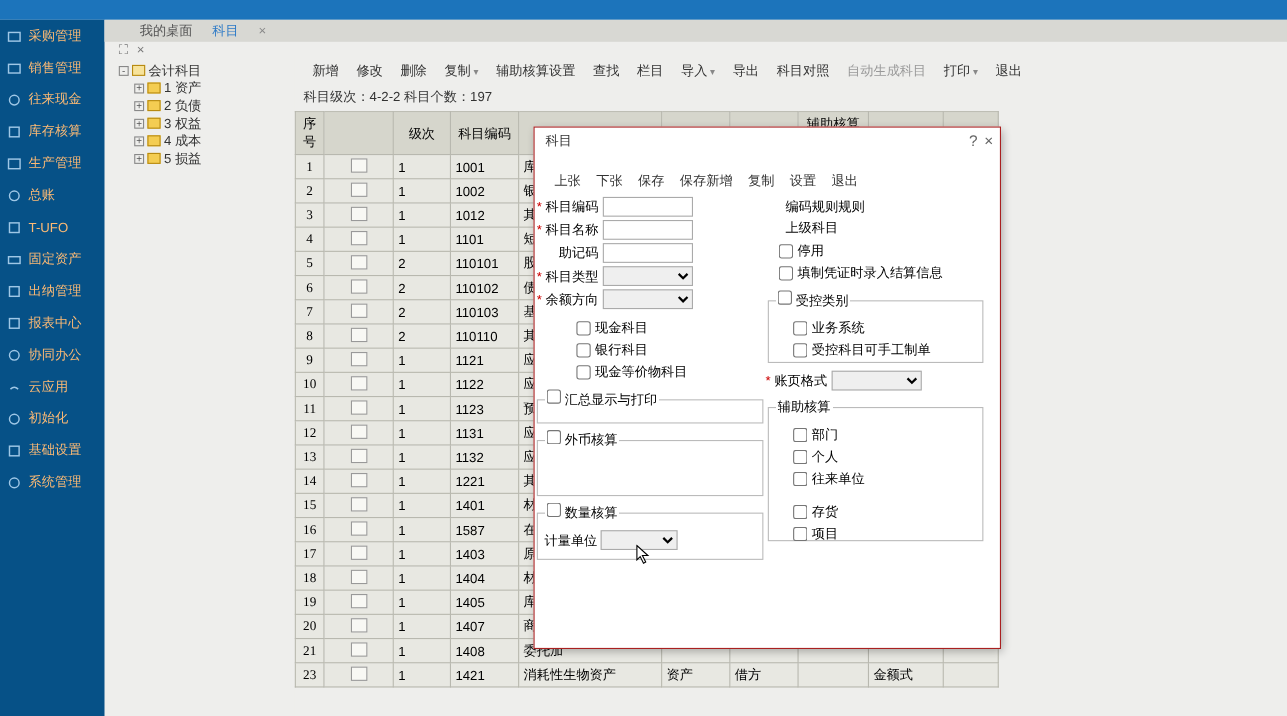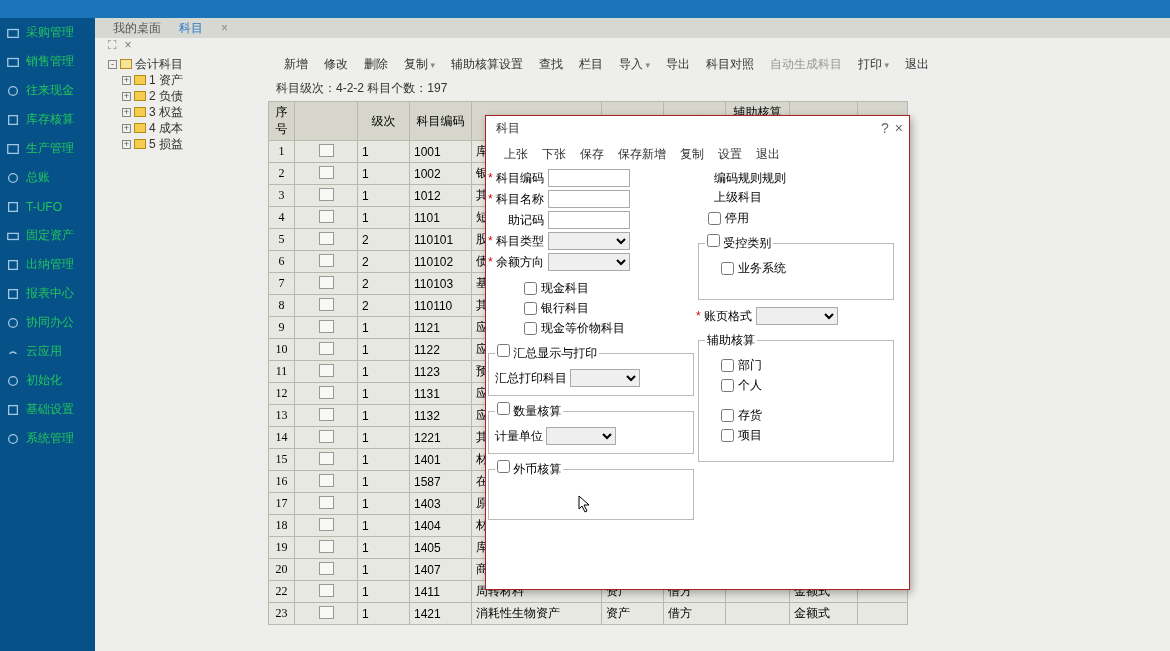--- a/index.html
+++ b/index.html
@@ -2,27 +2,27 @@
 <html><head>
 <meta charset="utf-8">
 <style>
 * { box-sizing: border-box; margin: 0; padding: 0; font-family: "Microsoft YaHei", Arial, sans-serif; font-size: 12px; }
 body { background: #eeeeec; width: 1170px; height: 651px; overflow: hidden; position: relative; }
 
 
 .topstrip { height: 18px; background: #1c74bb; }
 
 
-.sidenav { position: absolute; left: 0; top: 18px; width: 95px; height: 633px; background: #065187; color: #22c55e; }
+.sidenav { position: absolute; left: 0; top: 18px; width: 95px; height: 633px; background: #065187; color: #fdba74; }
 .sidenav .row { height: 29px; display: flex; align-items: center; padding-left: 6px; gap: 6px; cursor: pointer; }
 .sidenav .ico { width: 14px; height: 14px; display: inline-block; }
 .sidenav svg { stroke: #9fc7e6; fill: none; stroke-width: 1.5; }
 
 
-.tabbar { position: absolute; left: 95px; top: 18px; right: 0; height: 20px; background: #d8d8d3; display: flex; align-items: center; padding-left: 18px; gap: 18px; font-size: 12px; color: #555; }
+.tabbar { position: absolute; left: 95px; top: 18px; right: 0; height: 20px; background: #d8d8d3; display: flex; align-items: center; padding-left: 32px; gap: 18px; font-size: 12px; color: #555; }
 .tabbar .tab.active { color: #2d7ac7; }
 .tabbar .closex { color: #888; cursor: pointer; }
 
 
 .minirow { position: absolute; left: 108px; top: 38px; display: flex; gap: 8px; color: #777; }
 
 
 .tree { position: absolute; left: 108px; top: 56px; width: 155px; font-size: 12px; color: #333; }
 .tree .node { height: 16px; display: flex; align-items: center; gap: 3px; }
 .tree .indent1 { padding-left: 14px; }
@@ -50,21 +50,21 @@
 .grid .dir { width: 62px; }
 .grid .aux { width: 64px; }
 .grid .fmt { width: 68px; }
 .grid .stop { width: 50px; }
 
 
 .modal { position: absolute; left: 485px; top: 115px; width: 425px; height: 475px; background: #fff; border: 1px solid #a92020; box-shadow: 2px 3px 8px rgba(0,0,0,0.3); }
 .modal .titlebar { height: 24px; display: flex; align-items: center; padding: 0 6px 0 10px; color: #333; }
 .modal .titlebar .sp { flex: 1; }
 .modal .titlebar .ic { cursor: pointer; margin-left: 6px; color: #666; font-size: 14px; }
-.modal .mtoolbar { height: 28px; display: flex; align-items: center; gap: 14px; padding-left: 18px; color: #333; }
+.modal .mtoolbar { height: 28px; display: flex; align-items: center; gap: 14px; padding-left: 18px; color: #333; margin-top: 10px; }
 .modal .mtoolbar span { cursor: pointer; }
 .modal .body { position: relative; padding: 6px 12px; }
 .modal .frow { display: flex; align-items: center; height: 20px; margin-bottom: 1px; }
 .modal .lbl { width: 62px; text-align: right; padding-right: 4px; }
 .modal .req::before { content: "* "; color: #c00; }
 .modal input[type=text], .modal select { border: 1px solid #aaa; height: 18px; width: 82px; font-size: 12px; }
 .modal .leftcol { position: absolute; left: 0; top: 0; width: 210px; }
 .modal .rightcol { position: absolute; left: 210px; top: 0; width: 200px; }
 .modal fieldset { border: 1px solid #bbb; margin: 6px 2px; padding: 6px 6px; }
 .modal fieldset legend { font-size: 12px; padding: 0 2px; }
@@ -481,29 +481,29 @@
           <td class="lvl">1</td>
           <td class="code">1407</td>
           <td class="name">商品进</td>
           <td class="type"></td>
           <td class="dir"></td>
           <td class="aux"></td>
           <td class="fmt"></td>
           <td class="stop"></td>
         </tr>
         <tr>
-          <td class="idx c">22</td>
-          <td class="chk c"></td>
-          <td class="lvl">1</td>
-          <td class="code">1411</td>
-          <td class="name">周转材料</td>
-          <td class="type">资产</td>
-          <td class="dir">借方</td>
-          <td class="aux"></td>
-          <td class="fmt">金额式</td>
+          <td class="idx c">21</td>
+          <td class="chk c"></td>
+          <td class="lvl">1</td>
+          <td class="code">1408</td>
+          <td class="name">委托加</td>
+          <td class="type"></td>
+          <td class="dir"></td>
+          <td class="aux"></td>
+          <td class="fmt"></td>
           <td class="stop"></td>
         </tr>
         <tr>
           <td class="idx c">23</td>
           <td class="chk c"></td>
           <td class="lvl">1</td>
           <td class="code">1421</td>
           <td class="name">消耗性生物资产</td>
           <td class="type">资产</td>
           <td class="dir">借方</td>
@@ -562,58 +562,69 @@
             <input type="checkbox" style="">
             <span>银行科目</span>
           </div>
         <div class="ck">
             <input type="checkbox" style="">
             <span>现金等价物科目</span>
           </div>
       </div>
       <fieldset>
         <legend><input type="checkbox" style=""> <span>汇总显示与打印</span></legend>
-        <div class="frow"><span>汇总打印科目</span>&nbsp;<select style="width:70px"><option></option></select></div>
+      </fieldset>
+      <fieldset style="height:60px">
+        <legend><input type="checkbox" style=""> <span>外币核算</span></legend>
       </fieldset>
       <fieldset>
         <legend><input type="checkbox" style=""> <span>数量核算</span></legend>
         <div class="frow"><span>计量单位</span>&nbsp;<select style="width:70px"><option></option></select></div>
-      </fieldset>
-      <fieldset style="height:60px">
-        <legend><input type="checkbox" style=""> <span>外币核算</span></legend>
       </fieldset>
     </div>
     <div class="rightcol">
       <span class="rlbl">编码规则规则</span>
       <span class="rlbl">上级科目</span>
       <div class="ck" style="margin-left:12px">
           <input type="checkbox" style="">
           <span>停用</span>
         </div>
+      <div class="ck" style="margin-left:12px">
+          <input type="checkbox" style="">
+          <span>填制凭证时录入结算信息</span>
+        </div>
       <fieldset style="height:66px">
         <legend><input type="checkbox" style=""> <span>受控类别</span></legend>
         <div class="ck">
             <input type="checkbox" style="">
             <span>业务系统</span>
+          </div>
+        <div class="ck">
+            <input type="checkbox" style="">
+            <span>受控科目可手工制单</span>
           </div>
       </fieldset>
       <div class="frow" style="margin-top:6px">
           <span class="lbl req" style="width:60px">账页格式</span>
           <select><option></option></select>
         </div>
       <fieldset style="height:130px">
         <legend><span>辅助核算</span></legend>
         <div class="ck">
             <input type="checkbox" style="">
             <span>部门</span>
           </div>
         <div class="ck">
             <input type="checkbox" style="">
             <span>个人</span>
           </div>
+        <div class="ck">
+            <input type="checkbox" style="">
+            <span>往来单位</span>
+          </div>
         <div class="ck" style="margin-top:10px">
             <input type="checkbox" style="">
             <span>存货</span>
           </div>
         <div class="ck">
             <input type="checkbox" style="">
             <span>项目</span>
           </div>
       </fieldset>
     </div>

